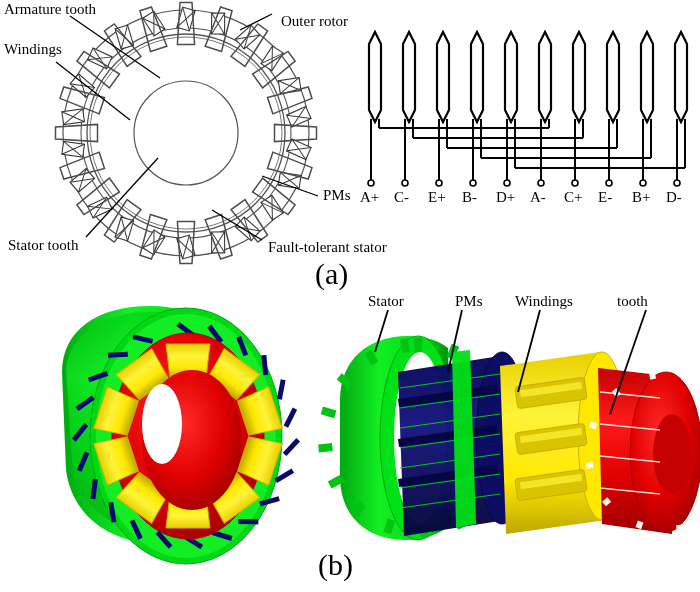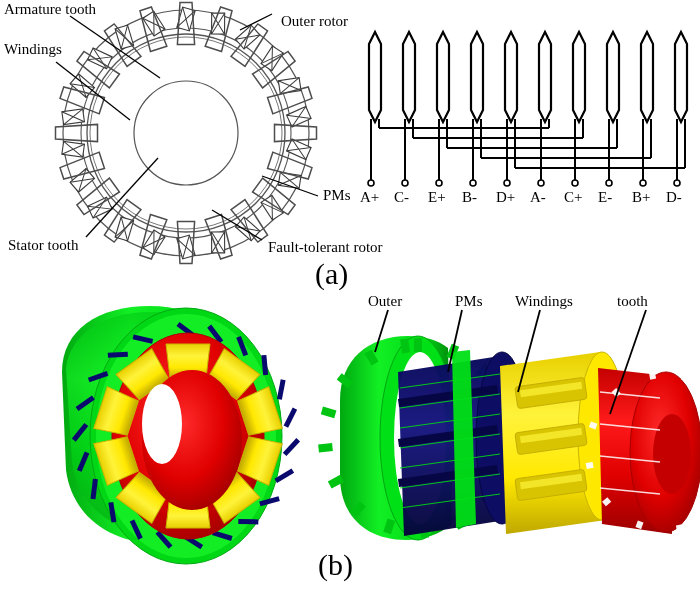--- a/index.html
+++ b/index.html
@@ -618,34 +618,34 @@
   <div class="lbl" style="left:4px;  top:2px;">Armature tooth</div>
 
   <div class="lbl" style="left:4px;  top:42px;">Windings</div>
 
   <div class="lbl" style="left:8px;  top:238px;">Stator tooth</div>
 
   <div class="lbl" style="left:281px; top:2px;margin-top:12px;">Outer rotor</div>
 
   <div class="lbl" style="left:323px; top:188px;">PMs</div>
 
-  <div class="lbl" style="left:268px; top:240px;">Fault-tolerant rotor</div>
+  <div class="lbl" style="left:268px; top:240px;">Fault-tolerant stator</div>
 
   <div class="lbl" style="left:360px; top:190px;">A+</div>
   <div class="lbl" style="left:394px; top:190px;">C-</div>
   <div class="lbl" style="left:428px; top:190px;">E+</div>
   <div class="lbl" style="left:462px; top:190px;">B-</div>
   <div class="lbl" style="left:496px; top:190px;">D+</div>
   <div class="lbl" style="left:530px; top:190px;">A-</div>
   <div class="lbl" style="left:564px; top:190px;">C+</div>
   <div class="lbl" style="left:598px; top:190px;">E-</div>
   <div class="lbl" style="left:632px; top:190px;">B+</div>
   <div class="lbl" style="left:666px; top:190px;">D-</div>
 
   <div class="sub" style="left:315px; top:257px;">(a)</div>
   <div class="sub" style="left:318px; top:548px;">(b)</div>
 
-  <div class="lbl" style="left:368px; top:294px;">Outer</div>
+  <div class="lbl" style="left:368px; top:294px;">Stator</div>
   <div class="lbl" style="left:455px; top:294px;">PMs</div>
   <div class="lbl" style="left:515px; top:294px;">Windings</div>
   <div class="lbl" style="left:617px; top:294px;">tooth</div>
 
 </div>
 
 </body></html>

